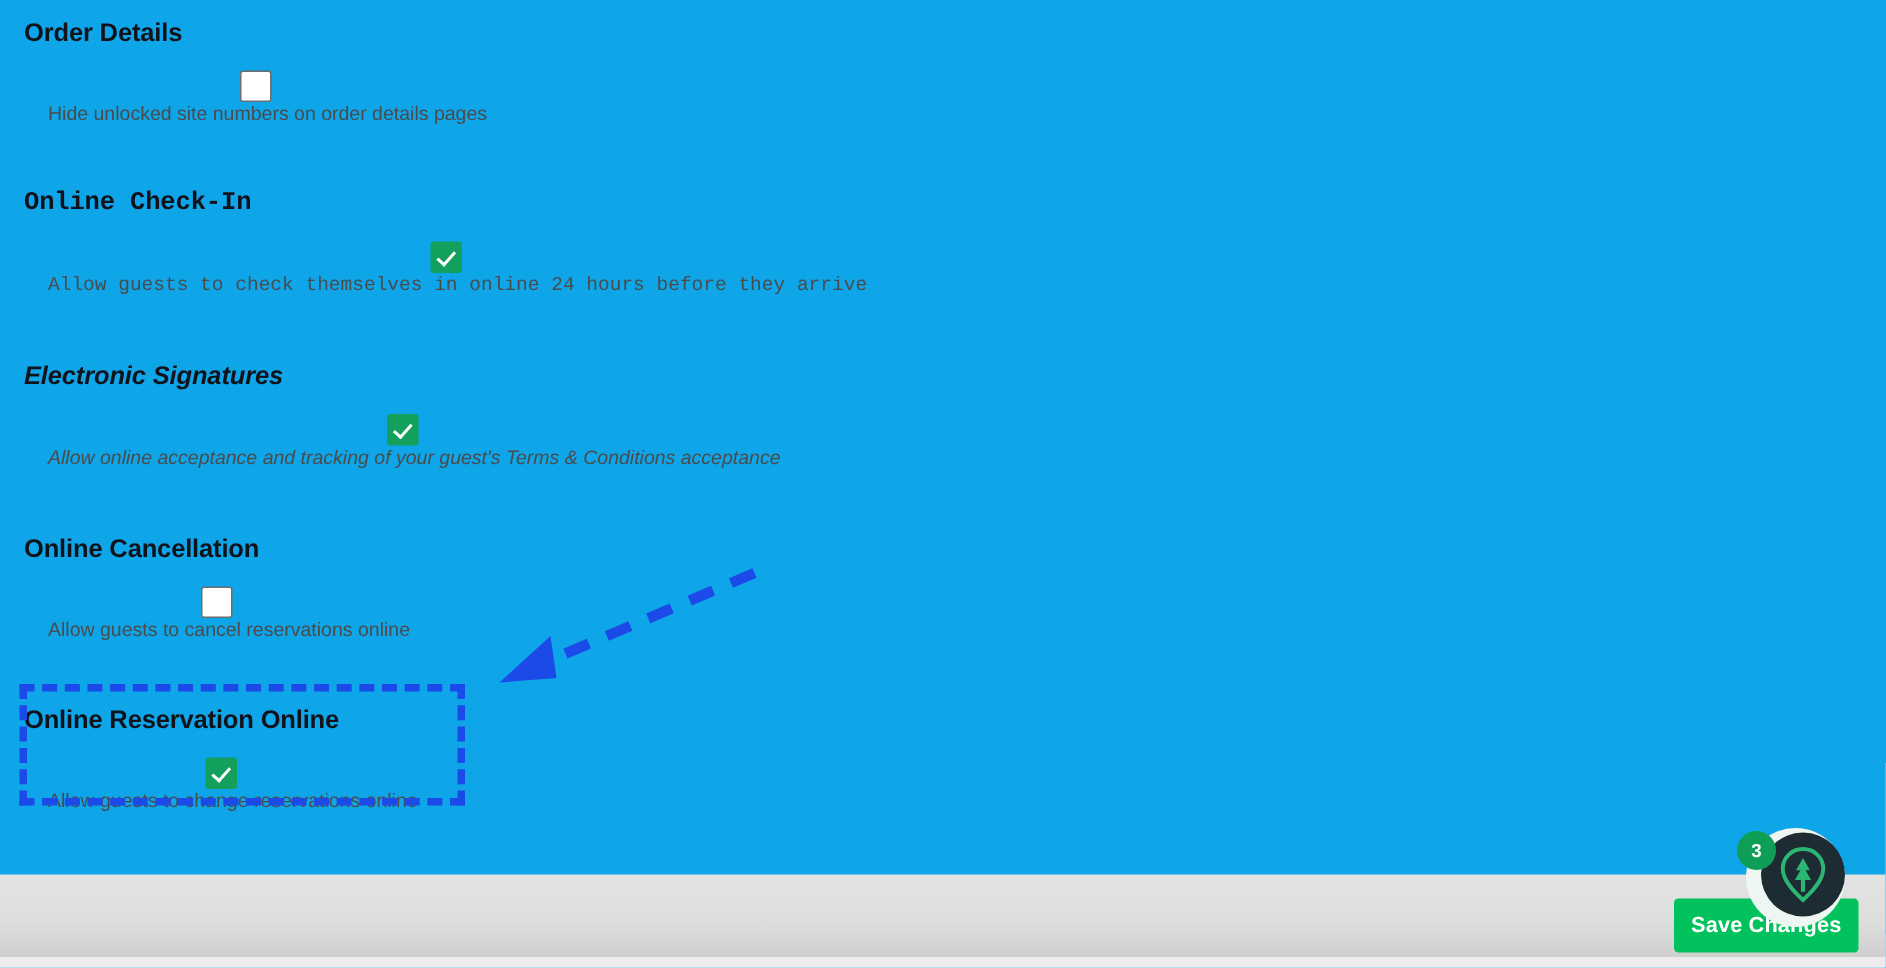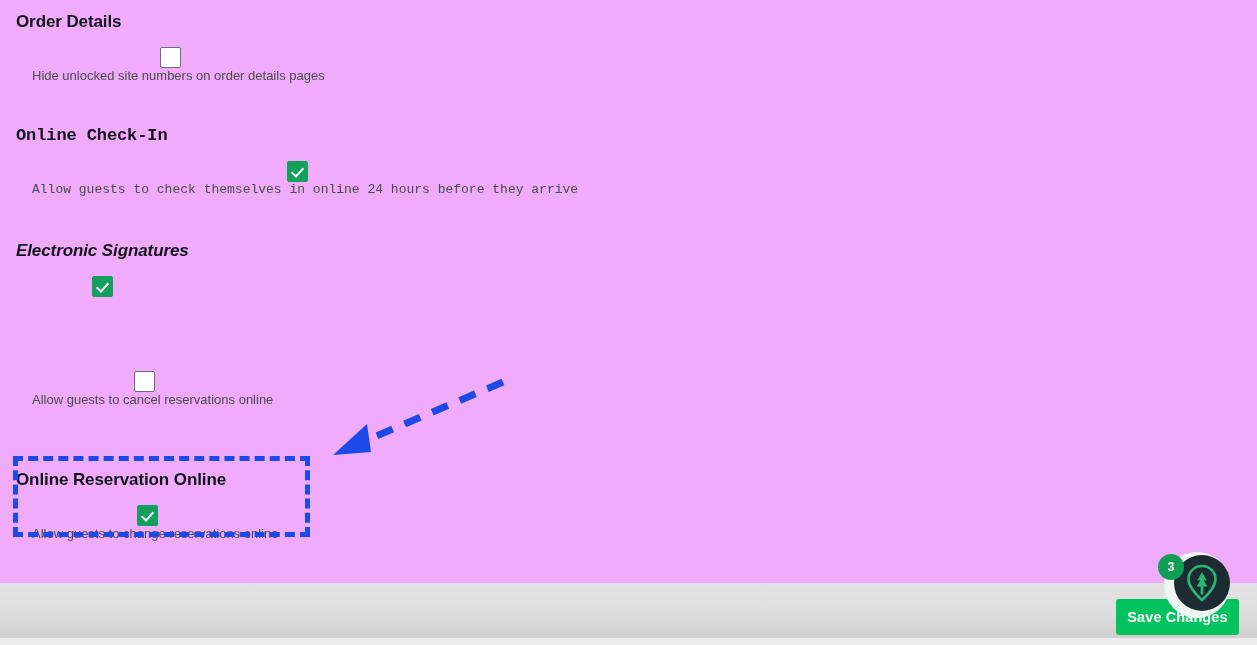--- a/index.html
+++ b/index.html
@@ -15,21 +15,21 @@
     position: relative;
   }
 
   
   .page {
     position: absolute;
     left: 0;
     top: 0;
     width: 1257px;
     height: 622px;
-    background: #f0abfc;
+    background: #0ea5e9;
   }
 
   .section {
     position: absolute;
     left: 16px;
   }
 
   .section-heading {
     font-size: 17px;
     font-weight: bold;
@@ -205,24 +205,26 @@
     <div class="check-row">
       <span class="checkbox on"></span>
       <span class="check-label">Allow guests to check themselves in online 24 hours before they arrive</span>
     </div>
   </div>
 
   <div class="section" id="sec-2" style="top:241px;font-style:italic;">
     <h2 class="section-heading">Electronic Signatures</h2>
     <div class="check-row">
       <span class="checkbox on"></span>
+      <span class="check-label">Allow online acceptance and tracking of your guest's Terms &amp; Conditions acceptance</span>
     </div>
   </div>
 
   <div class="section" id="sec-3" style="top:356px;">
+    <h2 class="section-heading">Online Cancellation</h2>
     <div class="check-row">
       <span class="checkbox off"></span>
       <span class="check-label">Allow guests to cancel reservations online</span>
     </div>
   </div>
 
   <div class="section" id="sec-4" style="top:470px;">
     <h2 class="section-heading">Online Reservation Online</h2>
     <div class="check-row">
       <span class="checkbox on"></span>

